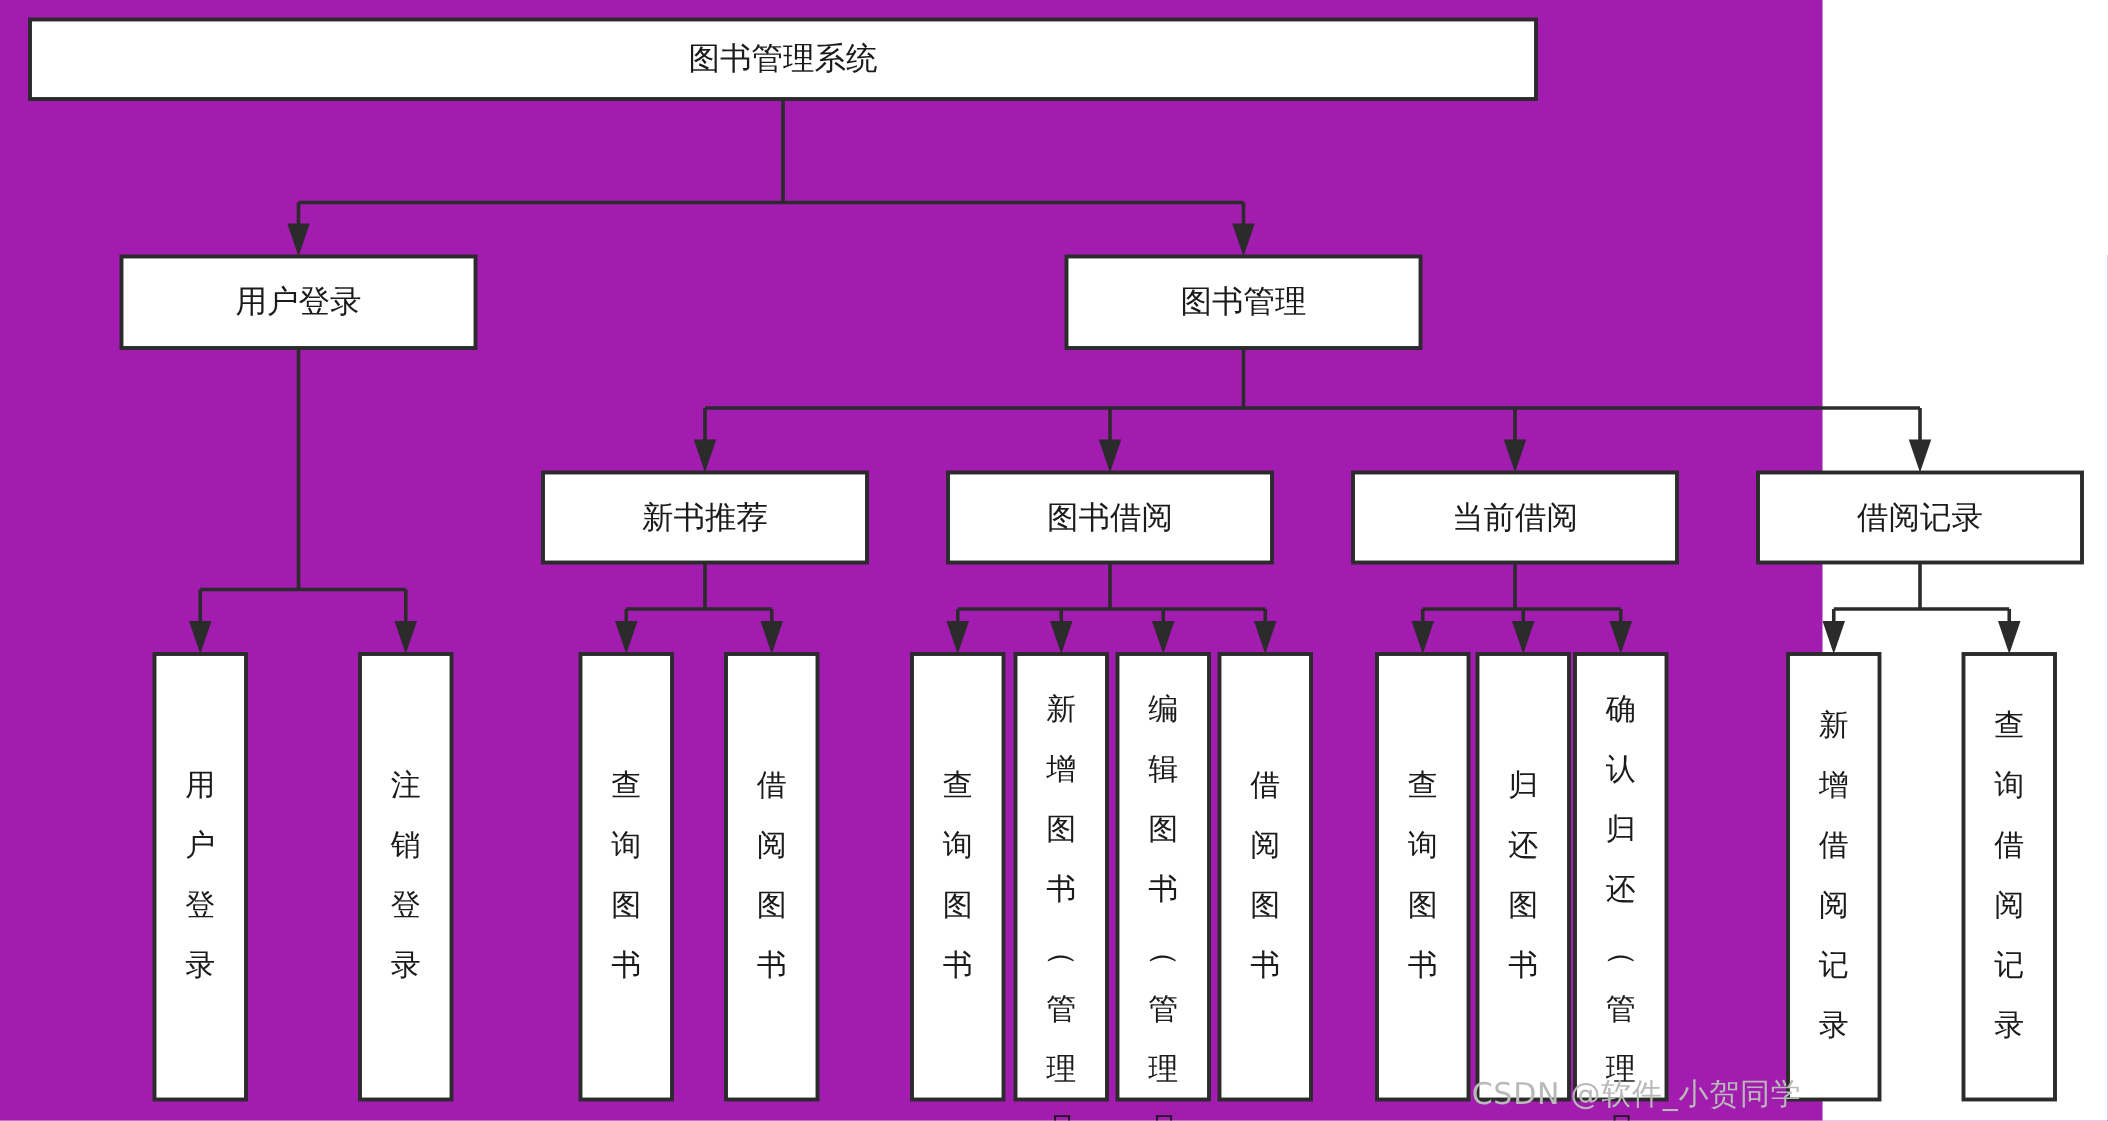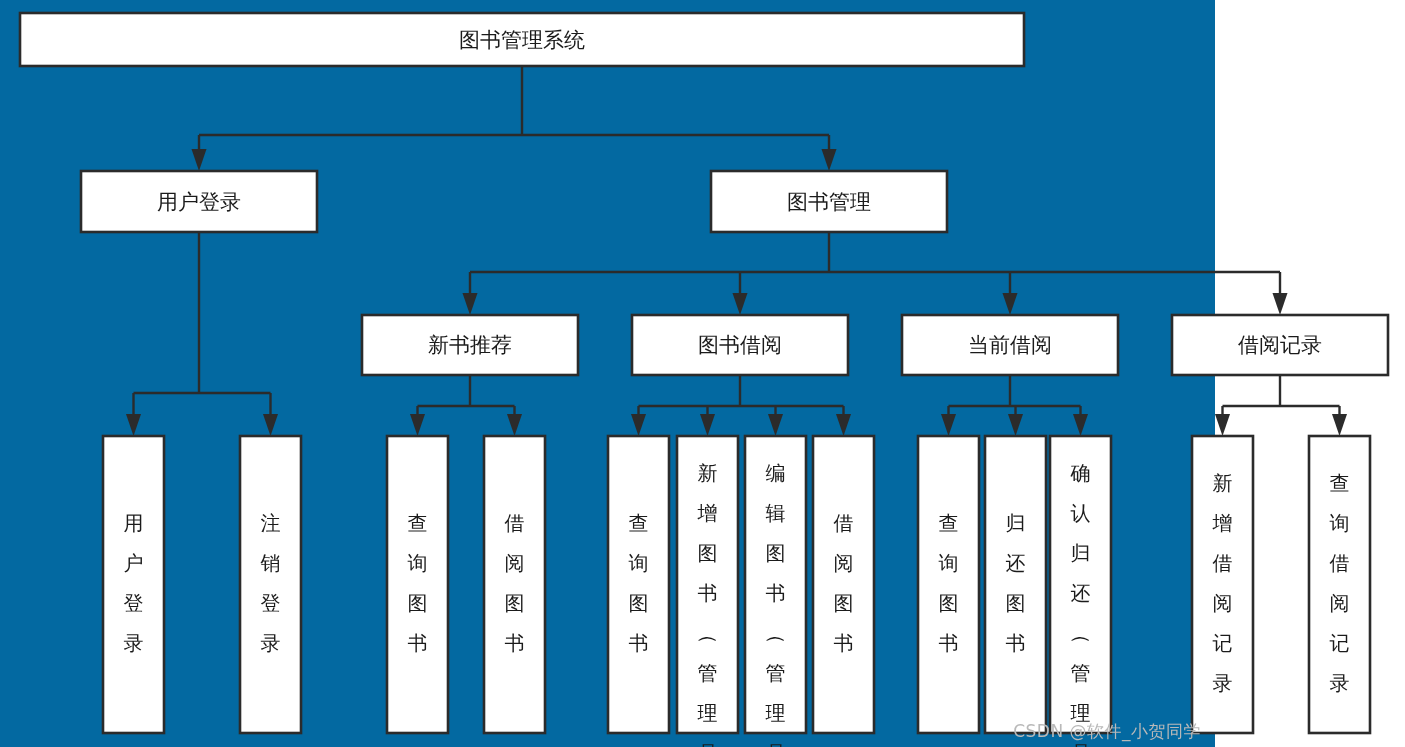--- a/index.html
+++ b/index.html
@@ -11,21 +11,21 @@
   body {
     width: 1405px;
     height: 747px;
     overflow: hidden;
     font-family: "DejaVu Sans", "Liberation Sans", sans-serif;
   }
   #diagram-root {
     position: relative;
     width: 1215px;
     height: 747px;
-    background: #0369a1;
+    background: #a21caf;
   }
   svg.diagram-canvas {
     position: absolute;
     left: 0;
     top: 0;
     width: 1405px;
     height: 747px;
     display: block;
   }
   .node-box {
@@ -55,21 +55,21 @@
     font-size: 20px;
     fill: #1b1b1b;
     text-anchor: middle;
     dominant-baseline: middle;
   }
   .watermark {
     position: absolute;
     right: 14px;
     bottom: 4px;
     font-family: "DejaVu Sans", "Liberation Sans", sans-serif;
-    font-size: 17px;
+    font-size: 20px;
     color: #b9b9b9;
     white-space: nowrap;
     letter-spacing: 0.5px;
     user-select: none;
   }
 </style>
 </head>
 <body>
 
 <div id="diagram-root">

